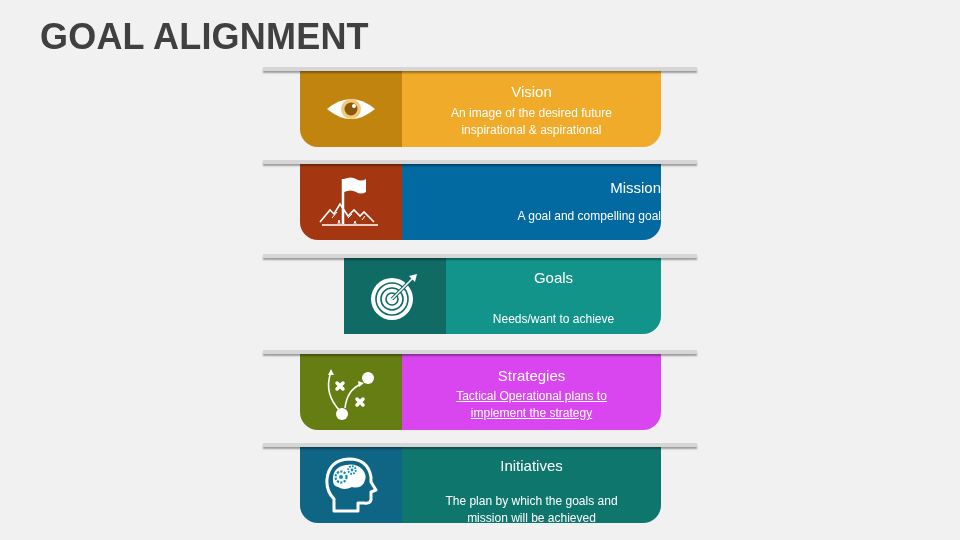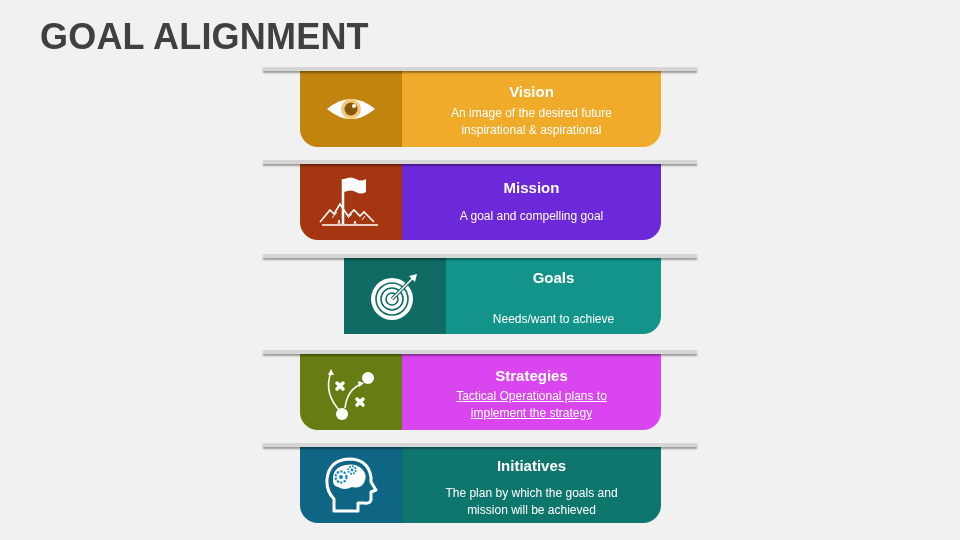--- a/index.html
+++ b/index.html
@@ -45,21 +45,21 @@
     .card .text-box {
       flex: 1;
       display: flex;
       flex-direction: column;
       align-items: center;
       color: #ffffff;
       text-align: center;
     }
     .card .heading {
       font-size: 15px;
-      font-weight: bold;
+      font-weight: normal;
       line-height: 18px;
     }
     .card .desc {
       font-size: 12px;
       line-height: 17px;
     }
     .card .icon-box svg { display: block; }
   </style>
 </head>
 <body>
@@ -90,21 +90,21 @@
   <div class="icon-box" style="background:#a43712;">
     <svg width="66" height="56" viewBox="0 0 66 56">
       <line x1="25" y1="5" x2="25" y2="50" stroke="#ffffff" stroke-width="2.5"></line>
       <path d="M26 5 Q33 2 38 5 Q43 8 48 5 L48 18 Q43 21 38 18 Q33 15 26 18 Z" fill="#ffffff"></path>
       <path d="M2 48 L12 36 L16 40 L22 30 L30 42 L36 36 L42 42 L46 38 L56 48" fill="none" stroke="#ffffff" stroke-width="1.6"></path>
       <path d="M14 44 L19 38 M30 44 L34 40 M44 46 L47 42" stroke="#ffffff" stroke-width="1"></path>
       <line x1="4" y1="51" x2="60" y2="51" stroke="#ffffff" stroke-width="1.6"></line>
       <path d="M20 50 L21 46 L22 50 M36 50 L37 47 L38 50" stroke="#ffffff" stroke-width="1"></path>
     </svg>
   </div>
-  <div class="text-box" style="background:#6d28d9;padding-top:16px;">
+  <div class="text-box" style="background:#0369a1;padding-top:16px;align-items:flex-end;">
     <div class="heading">Mission</div>
     <div class="desc" style="margin-top:11px;">
       <div>A goal and compelling goal</div>
     </div>
   </div>
 </div>
 
 <div class="shelf" style="top:254px;"></div>
 <div class="card" style="top:257px;height:77px;padding-left:44px;">
   <div class="icon-box" style="background:#0f6b63;">
@@ -160,18 +160,18 @@
       <path d="M10 56 L10 44 Q2 36 3 24 Q5 5 25 4 Q44 4 47 22 L47 27 L52 35 L47 37 L47 45 Q46 49 40 48 L34 48 L34 56 Z" fill="none" stroke="#ffffff" stroke-width="3" stroke-linejoin="round"></path>
       <path d="M9 26 Q8 12 22 10 Q32 8 38 14 Q44 20 40 28 Q36 34 28 32 Q20 36 14 32 Q9 31 9 26 Z" fill="#ffffff"></path>
       <circle cx="17" cy="22" r="5.5" fill="none" stroke="#118cb6" stroke-width="2.2" stroke-dasharray="2.2 1.3"></circle>
       <circle cx="17" cy="22" r="2" fill="#118cb6"></circle>
       <circle cx="28" cy="15" r="3.8" fill="none" stroke="#118cb6" stroke-width="1.8" stroke-dasharray="1.8 1.1"></circle>
       <circle cx="28" cy="15" r="1.4" fill="#118cb6"></circle>
     </svg>
   </div>
   <div class="text-box" style="background:#0f766e;padding-top:11px;">
     <div class="heading">Initiatives</div>
-    <div class="desc" style="margin-top:10px;">
+    <div class="desc" style="margin-top:18px;">
       <div>The plan by which the goals  and</div>
       <div>mission will be achieved</div>
     </div>
   </div>
 </div>
 
 </body></html>

